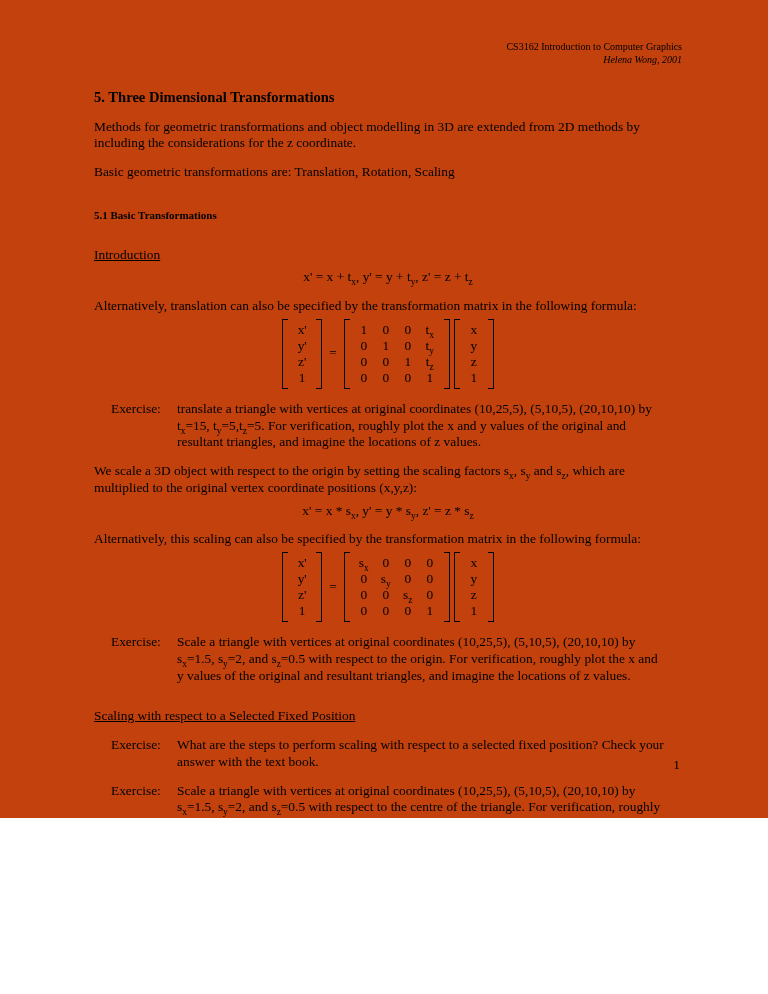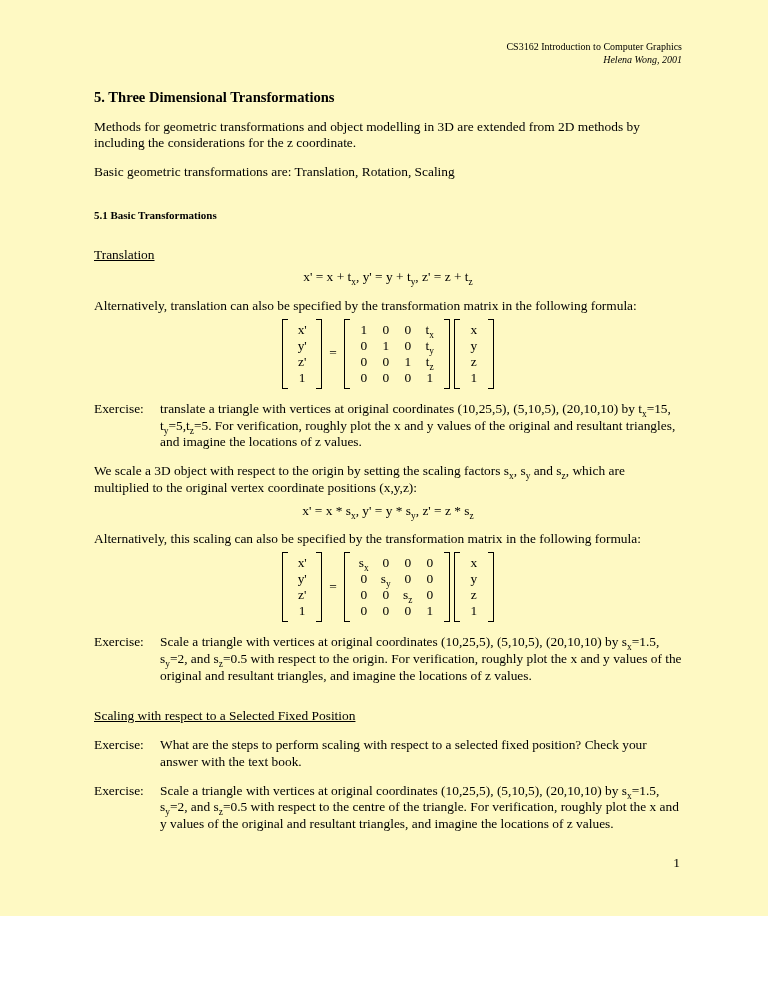--- a/index.html
+++ b/index.html
@@ -1,36 +1,36 @@
 <!DOCTYPE html>
 <html><head>
 <meta charset="utf-8">
 <style>
   html, body { margin: 0; padding: 0; background: #ffffff; }
   .page {
-    width: 768px; height: 916px; background: #fef9c3; box-sizing: border-box;
+    width: 768px; height: 818px; background: #c2410c; box-sizing: border-box;
     padding: 40px 86px 0 94px; position: relative; overflow: hidden;
     font-family: "Liberation Serif", serif; font-size: 13.4px; line-height: 1.25; color: #000;
   }
   .doc-header { text-align: right; font-size: 10px; line-height: 1.32; }
   .italic { font-style: italic; }
   h1, h2, h3 { padding: 0; }
   .title { font-size: 14.6px; font-weight: bold; margin: 22px 0 0; }
   .para { margin: 12px 0 0; }
   .subheading { font-size: 11px; font-weight: bold; margin: 28px 0 0; }
   .topic { font-size: 13.4px; font-weight: normal; text-decoration: underline; margin: 24px 0 0; }
   .equation { text-align: center; margin: 6px 0 0; font-family: Liberation Serif, serif; }
   .matrix-eq { display: flex; justify-content: center; align-items: center; margin: 4px 0 0; }
   .eqsign { margin: 0 5px; }
   .mat { position: relative; display: inline-flex; flex-direction: column; justify-content: center; padding: 3px 9px; margin: 0 2px; }
   .mat::before { content: ""; position: absolute; left: 0; top: 0; bottom: 0; width: 5px; border: 1px solid #000; border-right: none; }
   .mat::after  { content: ""; position: absolute; right: 0; top: 0; bottom: 0; width: 5px; border: 1px solid #000; border-left: none; }
   .mrow { display: flex; justify-content: center; }
   .mcell { min-width: 12px; padding: 0 5px; text-align: center; line-height: 16px; }
-  .exercise { display: flex; margin: 12px 0 0; }
+  .exercise { display: flex; margin: 12px 17px 0; }
   .ex-label { width: 66px; flex: 0 0 66px; }
   .ex-body { flex: 1; }
   sub { font-size: 0.7em; line-height: 0; }
   .page-number { position: absolute; right: 88px; bottom: 44px; }
 </style>
 </head>
 <body>
 
 <main class="page">
 
@@ -40,21 +40,21 @@
   </header>
 
   <h1 class="title">5. Three Dimensional Transformations</h1>
 
   <p class="para">Methods for geometric transformations and object modelling in 3D are extended from 2D methods by including the considerations for the z coordinate.</p>
   <p class="para">Basic geometric transformations are: Translation, Rotation, Scaling</p>
 
   <h2 class="subheading">5.1 Basic Transformations</h2>
 
   <section>
-    <h3 class="topic">Translation</h3>
+    <h3 class="topic">Introduction</h3>
     <div class="equation">x' = x + t<sub>x</sub>, y' = y + t<sub>y</sub>, z' = z + t<sub>z</sub></div>
     <p class="para">Alternatively, translation can also be specified by the transformation matrix in the following formula:</p>
     <div class="matrix-eq">
       <span class="mat">
           <div class="mrow">
             <span class="mcell">x'</span>
           </div>
           <div class="mrow">
             <span class="mcell">y'</span>
           </div>

